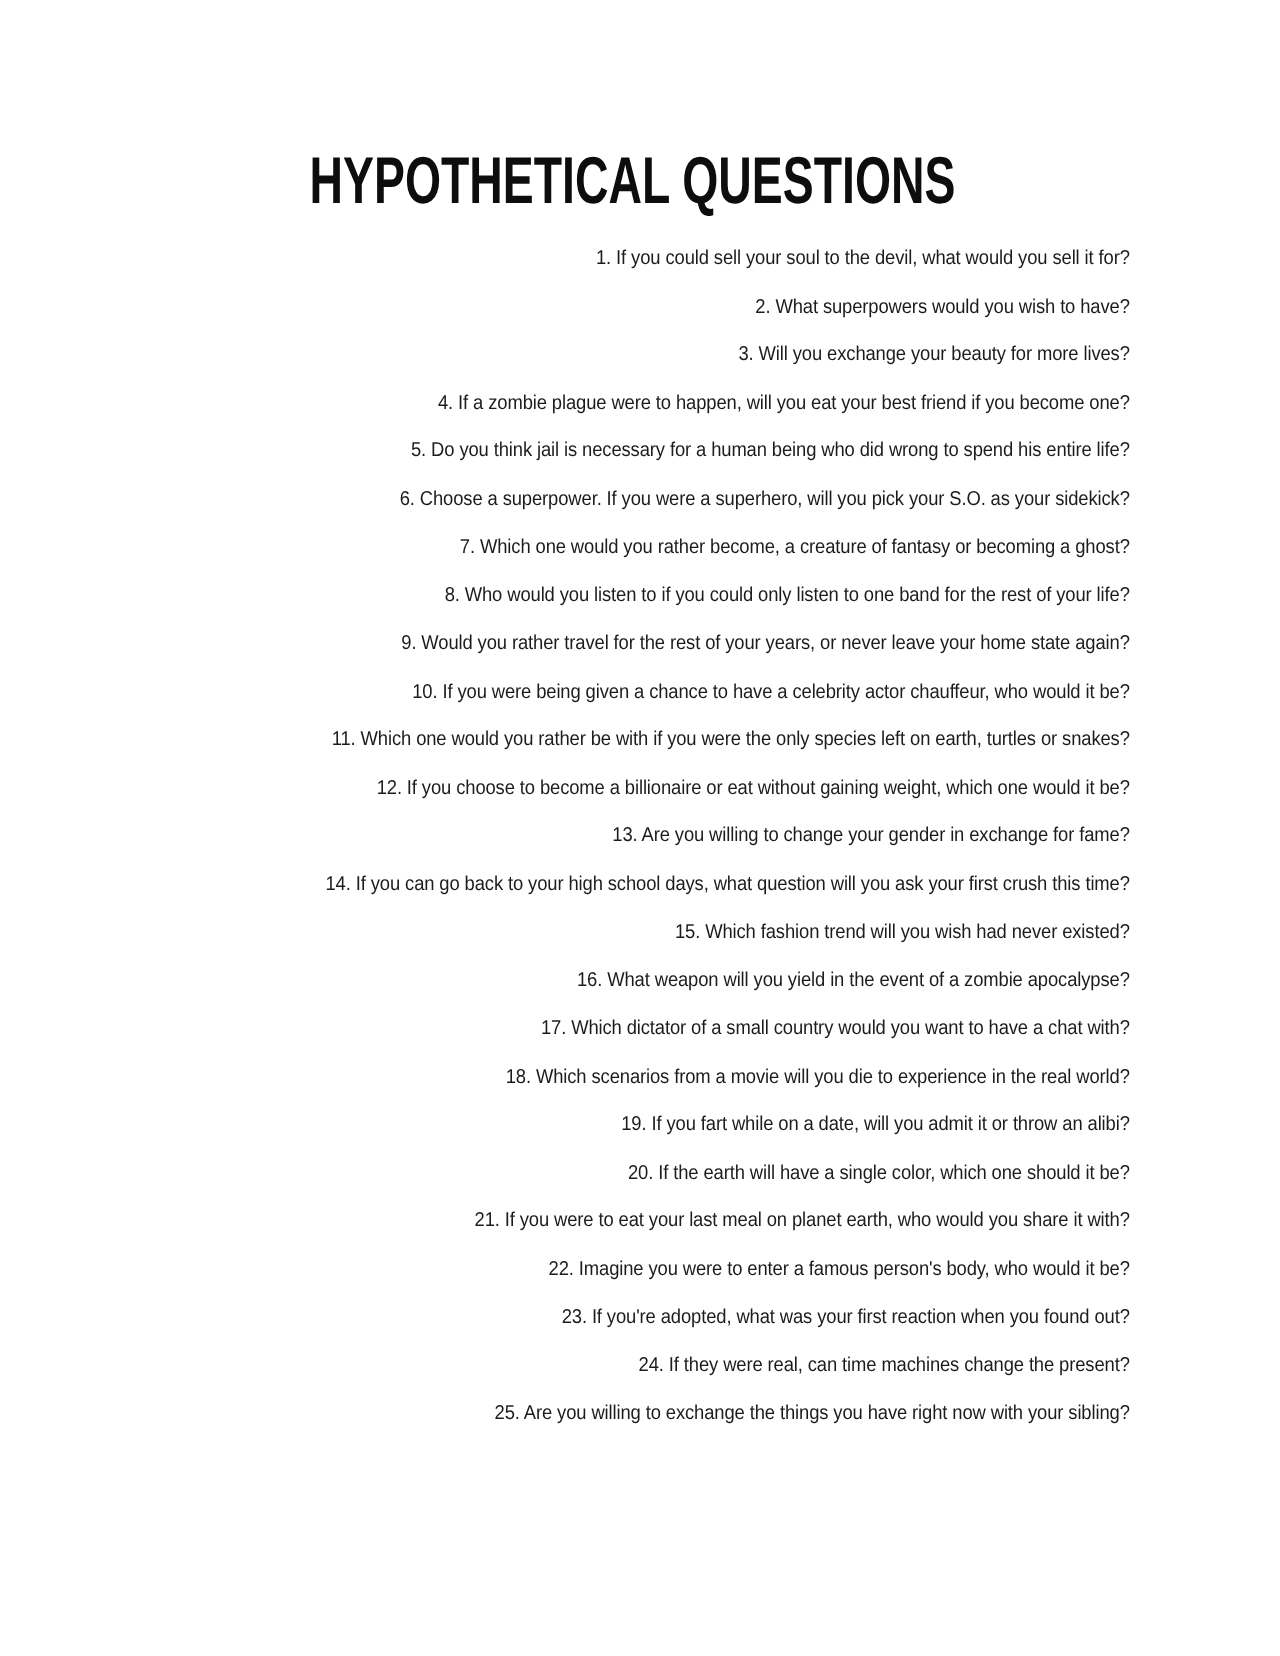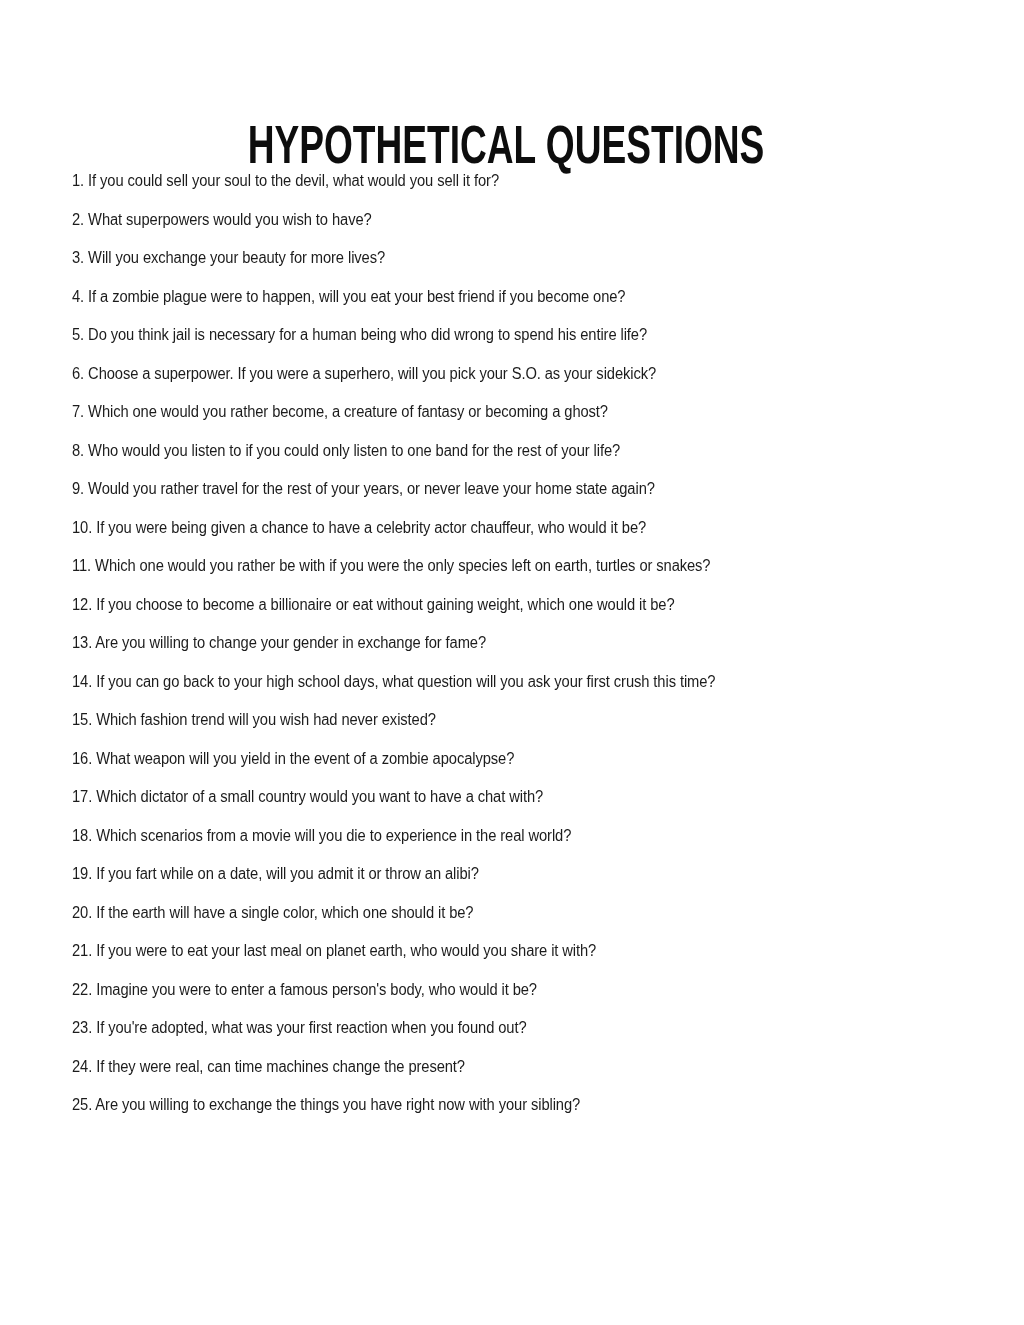--- a/index.html
+++ b/index.html
@@ -33,22 +33,24 @@
   }
   .doc-url {
     margin: 18px 0 0 0;
     text-align: center;
     font-size: 16.5px;
     line-height: 20px;
     font-weight: bold;
     color: #161616;
   }
   .questions {
-    padding-left: 72px;
+    margin-top: 26px;
+    padding-left: 120px;
     padding-right: 40px;
+    text-align: right;
   }
   .question {
     margin: 0 0 19px 0;
     font-size: 16px;
     line-height: 19.5px;
     letter-spacing: -0.1px;
     white-space: nowrap;
     transform: scaleX(0.92);
     transform-origin: 0 50%;
     color: #1c1c1c;

